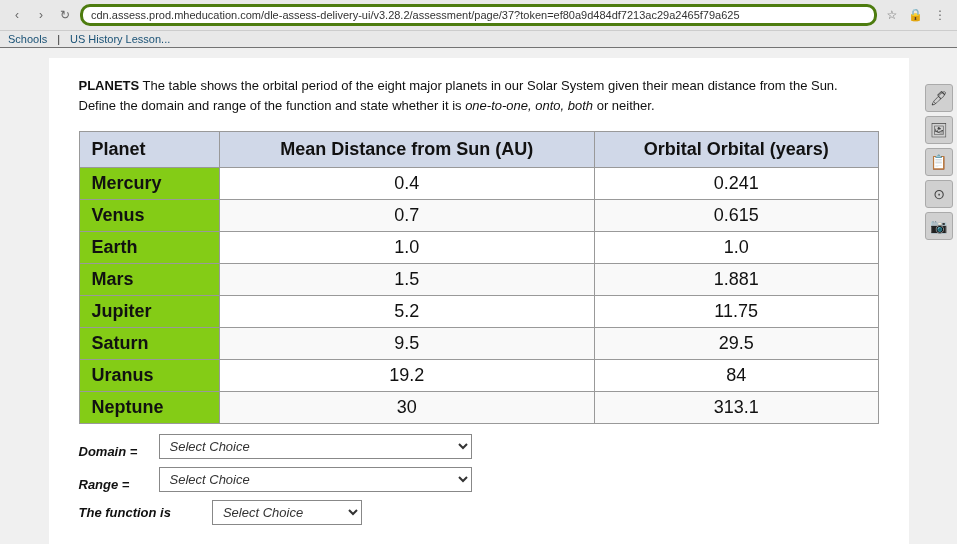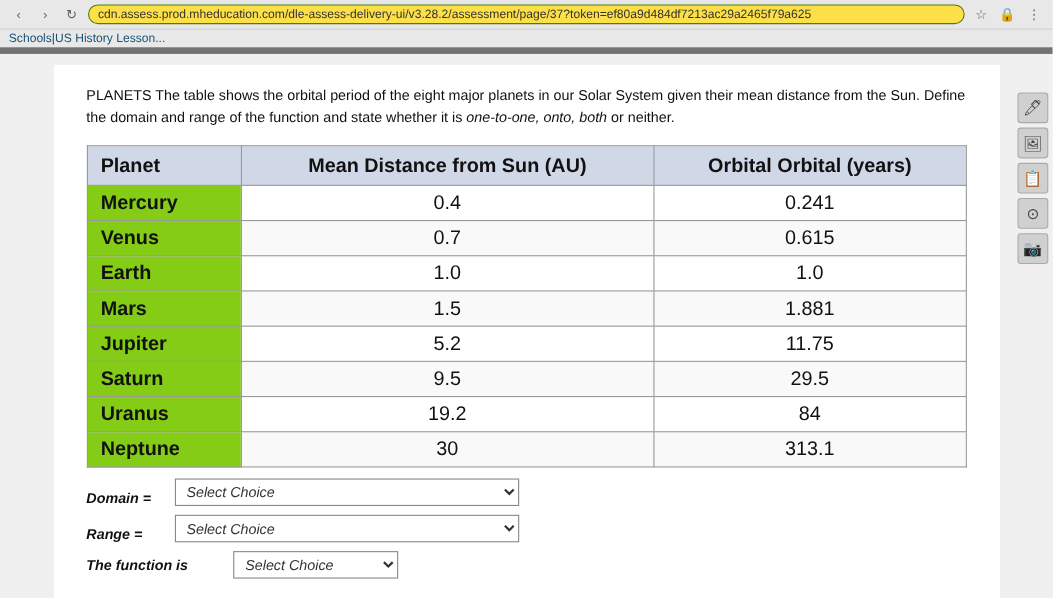--- a/index.html
+++ b/index.html
@@ -15,63 +15,63 @@
       border-bottom: 1px solid #ccc;
       padding: 4px 8px;
       display: flex;
       align-items: center;
       gap: 6px;
       font-size: 11px;
       color: #444;
     }
     .browser-bar .url-bar {
       flex: 1;
-      background: #fde047;
-      border: 1px solid #4d7c0f;
+      background: #ffffff;
+      border: 3px solid #4d7c0f;
       border-radius: 10px;
       padding: 2px 8px;
       font-size: 11px;
       color: #333;
       overflow: hidden;
       text-overflow: ellipsis;
       white-space: nowrap;
     }
     .browser-bar .nav-btn {
       width: 18px; height: 18px;
       display: flex; align-items: center; justify-content: center;
       font-size: 12px; color: #666; cursor: pointer;
       background: none; border: none;
     }
 
     .schools-bar {
       background: #e8e8e8;
-      border-bottom: 6px solid #737373;
+      border-bottom: 1px solid #737373;
       padding: 2px 8px;
       display: flex;
       align-items: center;
-      gap: 0;
+      gap: 10px;
       font-size: 11px;
       color: #333;
     }
 
     .page-content {
       background: white;
       margin: 10px auto;
       max-width: 860px;
       padding: 18px 30px 30px 30px;
     }
 
     .question-text {
       font-size: 13px;
       line-height: 1.5;
       margin-bottom: 16px;
       color: #111;
     }
     .question-text strong {
-      font-weight: normal;
+      font-weight: bold;
     }
     .question-text em {
       font-style: italic;
     }
 
     table {
       border-collapse: collapse;
       width: 100%;
       margin-bottom: 4px;
       font-size: 18px;

